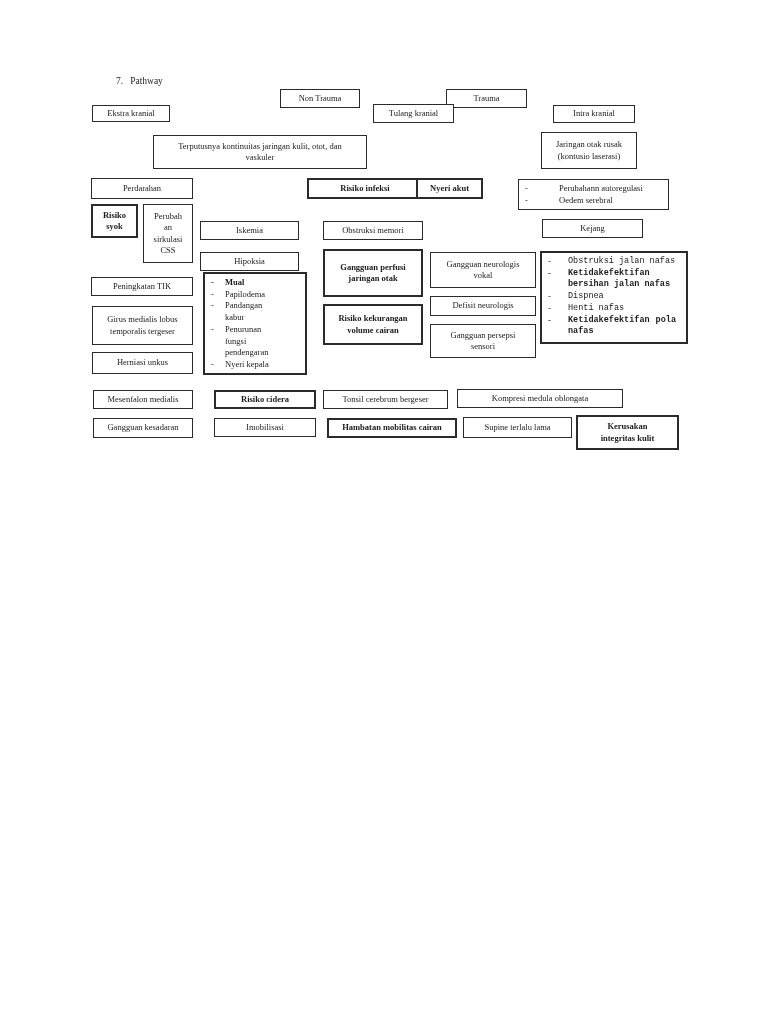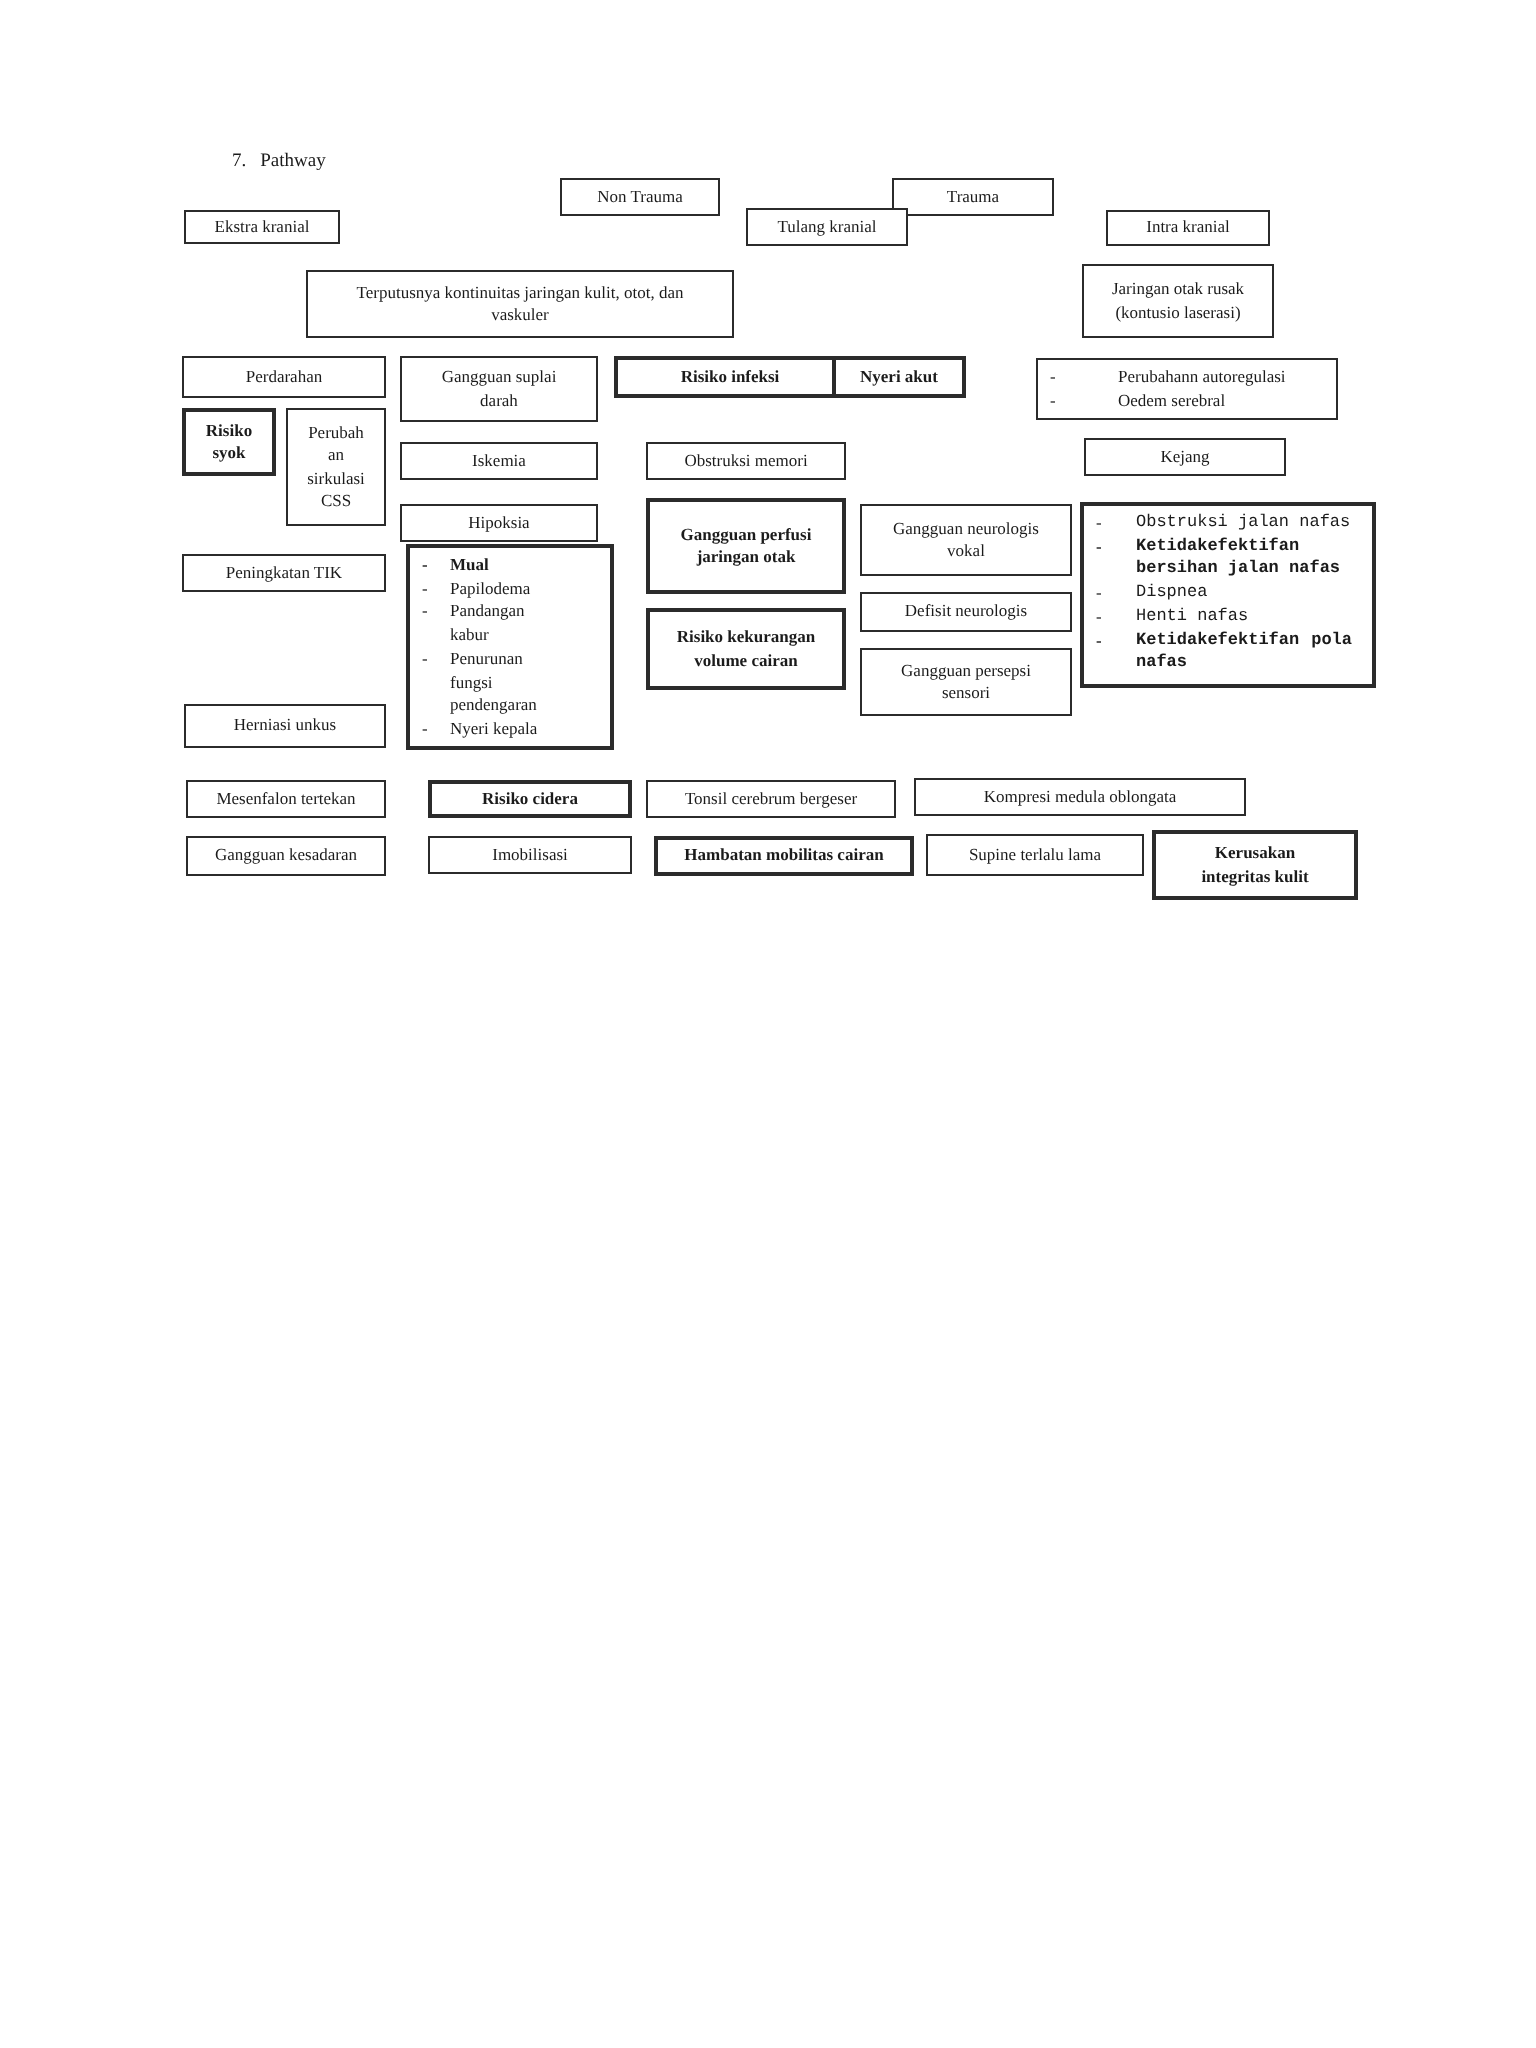--- a/index.html
+++ b/index.html
@@ -42,22 +42,20 @@
   <div class="box" style="left:446px;top:89px;width:81px;height:19px">Trauma</div>
   <div class="box" style="left:92px;top:105px;width:78px;height:17px">Ekstra kranial</div>
   <div class="box" style="left:373px;top:104px;width:81px;height:19px">Tulang kranial</div>
   <div class="box" style="left:553px;top:105px;width:82px;height:18px">Intra kranial</div>
   <div class="box" style="left:153px;top:135px;width:214px;height:34px">Terputusnya kontinuitas jaringan kulit, otot, dan
 vaskuler</div>
   <div class="box" style="left:541px;top:132px;width:96px;height:37px">Jaringan otak rusak
 (kontusio laserasi)</div>
 
   <div class="box" style="left:91px;top:178px;width:102px;height:21px">Perdarahan</div>
-  <div class="box" style="left:200px;top:178px;width:99px;height:33px">Gangguan suplai
-darah</div>
   <div class="box emph" style="left:307px;top:178px;width:116px;height:21px">Risiko infeksi</div>
   <div class="box emph" style="left:416px;top:178px;width:67px;height:21px">Nyeri akut</div>
 
   <div class="box list list-autoregulasi" style="left:518px;top:179px;width:151px;height:31px">
     <div class="li">
         <span class="dash">-</span>
         <span class="li-text">Perubahann autoregulasi</span>
       </div>
     <div class="li">
         <span class="dash">-</span>
@@ -128,25 +126,27 @@
       </div>
     <div class="li">
         <span class="dash">-</span>
         <span class="li-text">Nyeri kepala</span>
       </div>
   </div>
 
   <div class="box" style="left:430px;top:296px;width:106px;height:20px">Defisit neurologis</div>
   <div class="box emph" style="left:323px;top:304px;width:100px;height:41px">Risiko kekurangan
 volume cairan</div>
+  <div class="box" style="left:92px;top:306px;width:101px;height:39px">Girus medialis lobus
+temporalis tergeser</div>
   <div class="box" style="left:430px;top:324px;width:106px;height:34px">Gangguan persepsi
 sensori</div>
   <div class="box" style="left:92px;top:352px;width:101px;height:22px">Herniasi unkus</div>
 
-  <div class="box" style="left:93px;top:390px;width:100px;height:19px">Mesenfalon tertekan</div>
+  <div class="box" style="left:93px;top:390px;width:100px;height:19px">Mesenfalon medialis</div>
   <div class="box emph" style="left:214px;top:390px;width:102px;height:19px">Risiko cidera</div>
   <div class="box" style="left:323px;top:390px;width:125px;height:19px">Tonsil cerebrum bergeser</div>
   <div class="box" style="left:457px;top:389px;width:166px;height:19px">Kompresi medula oblongata</div>
 
   <div class="box" style="left:93px;top:418px;width:100px;height:20px">Gangguan kesadaran</div>
   <div class="box" style="left:214px;top:418px;width:102px;height:19px">Imobilisasi</div>
   <div class="box emph" style="left:327px;top:418px;width:130px;height:20px">Hambatan mobilitas cairan</div>
   <div class="box" style="left:463px;top:417px;width:109px;height:21px">Supine terlalu lama</div>
   <div class="box emph" style="left:576px;top:415px;width:103px;height:35px">Kerusakan
 integritas kulit</div>

